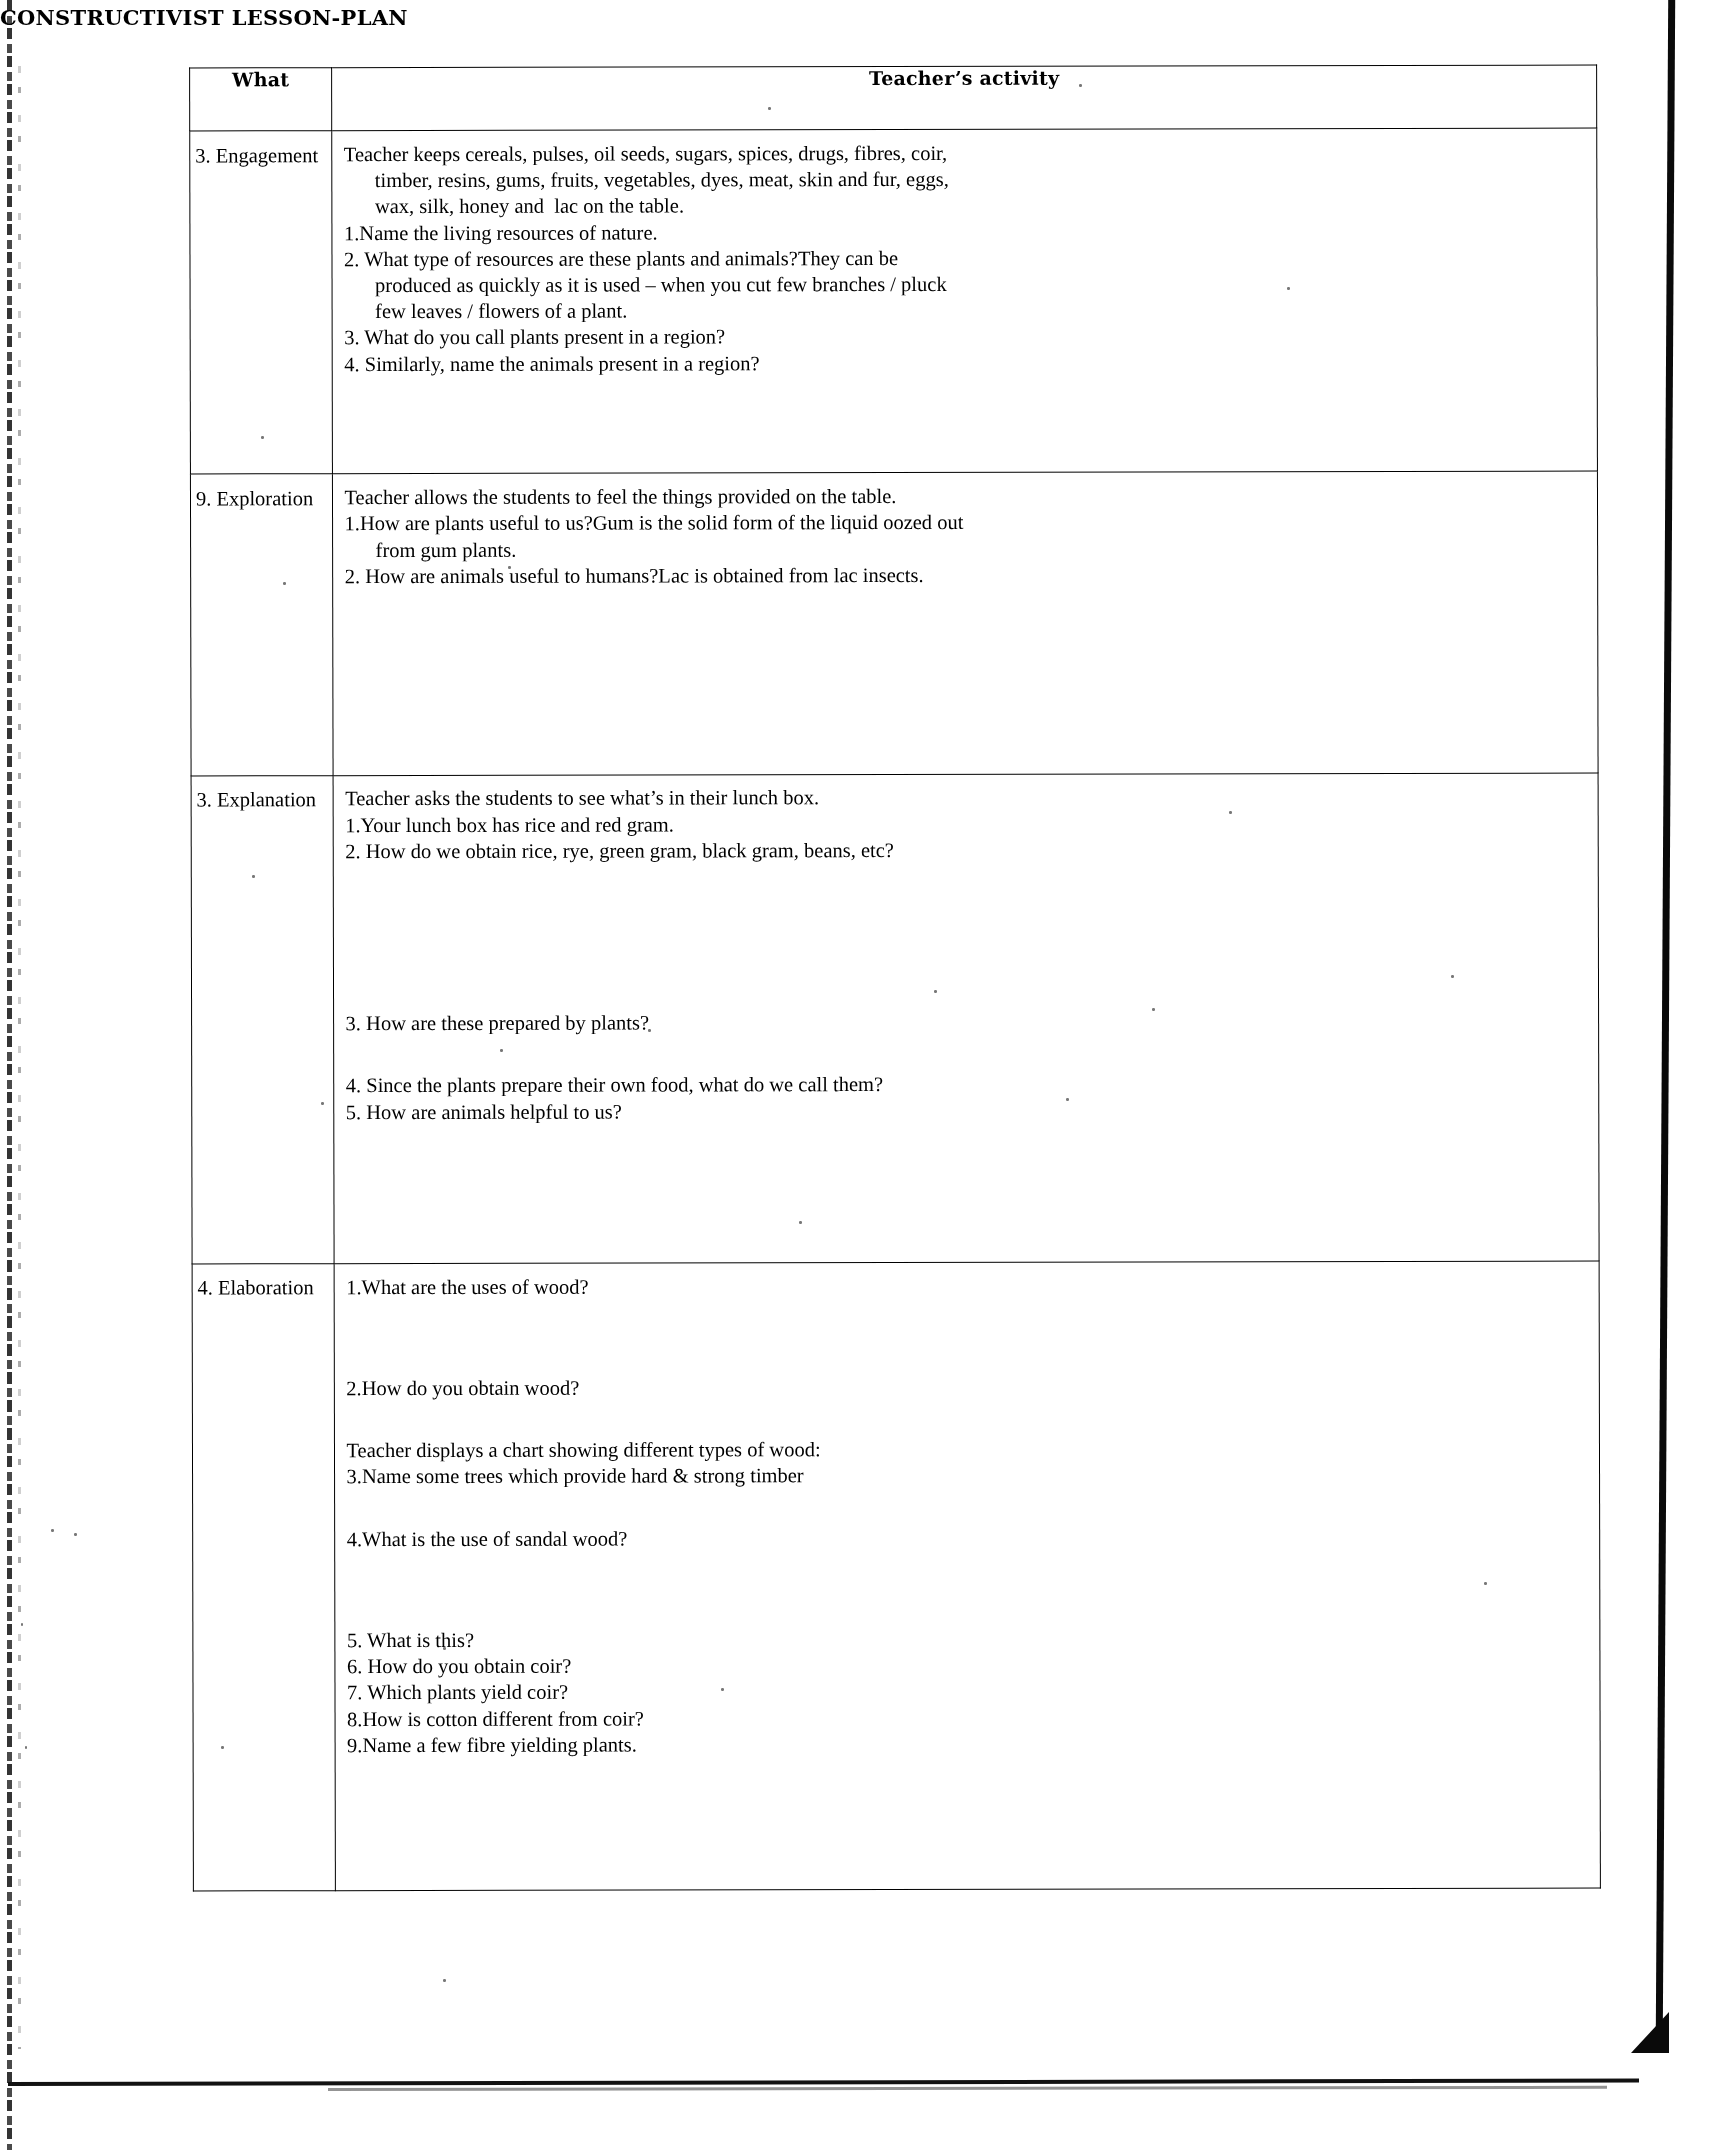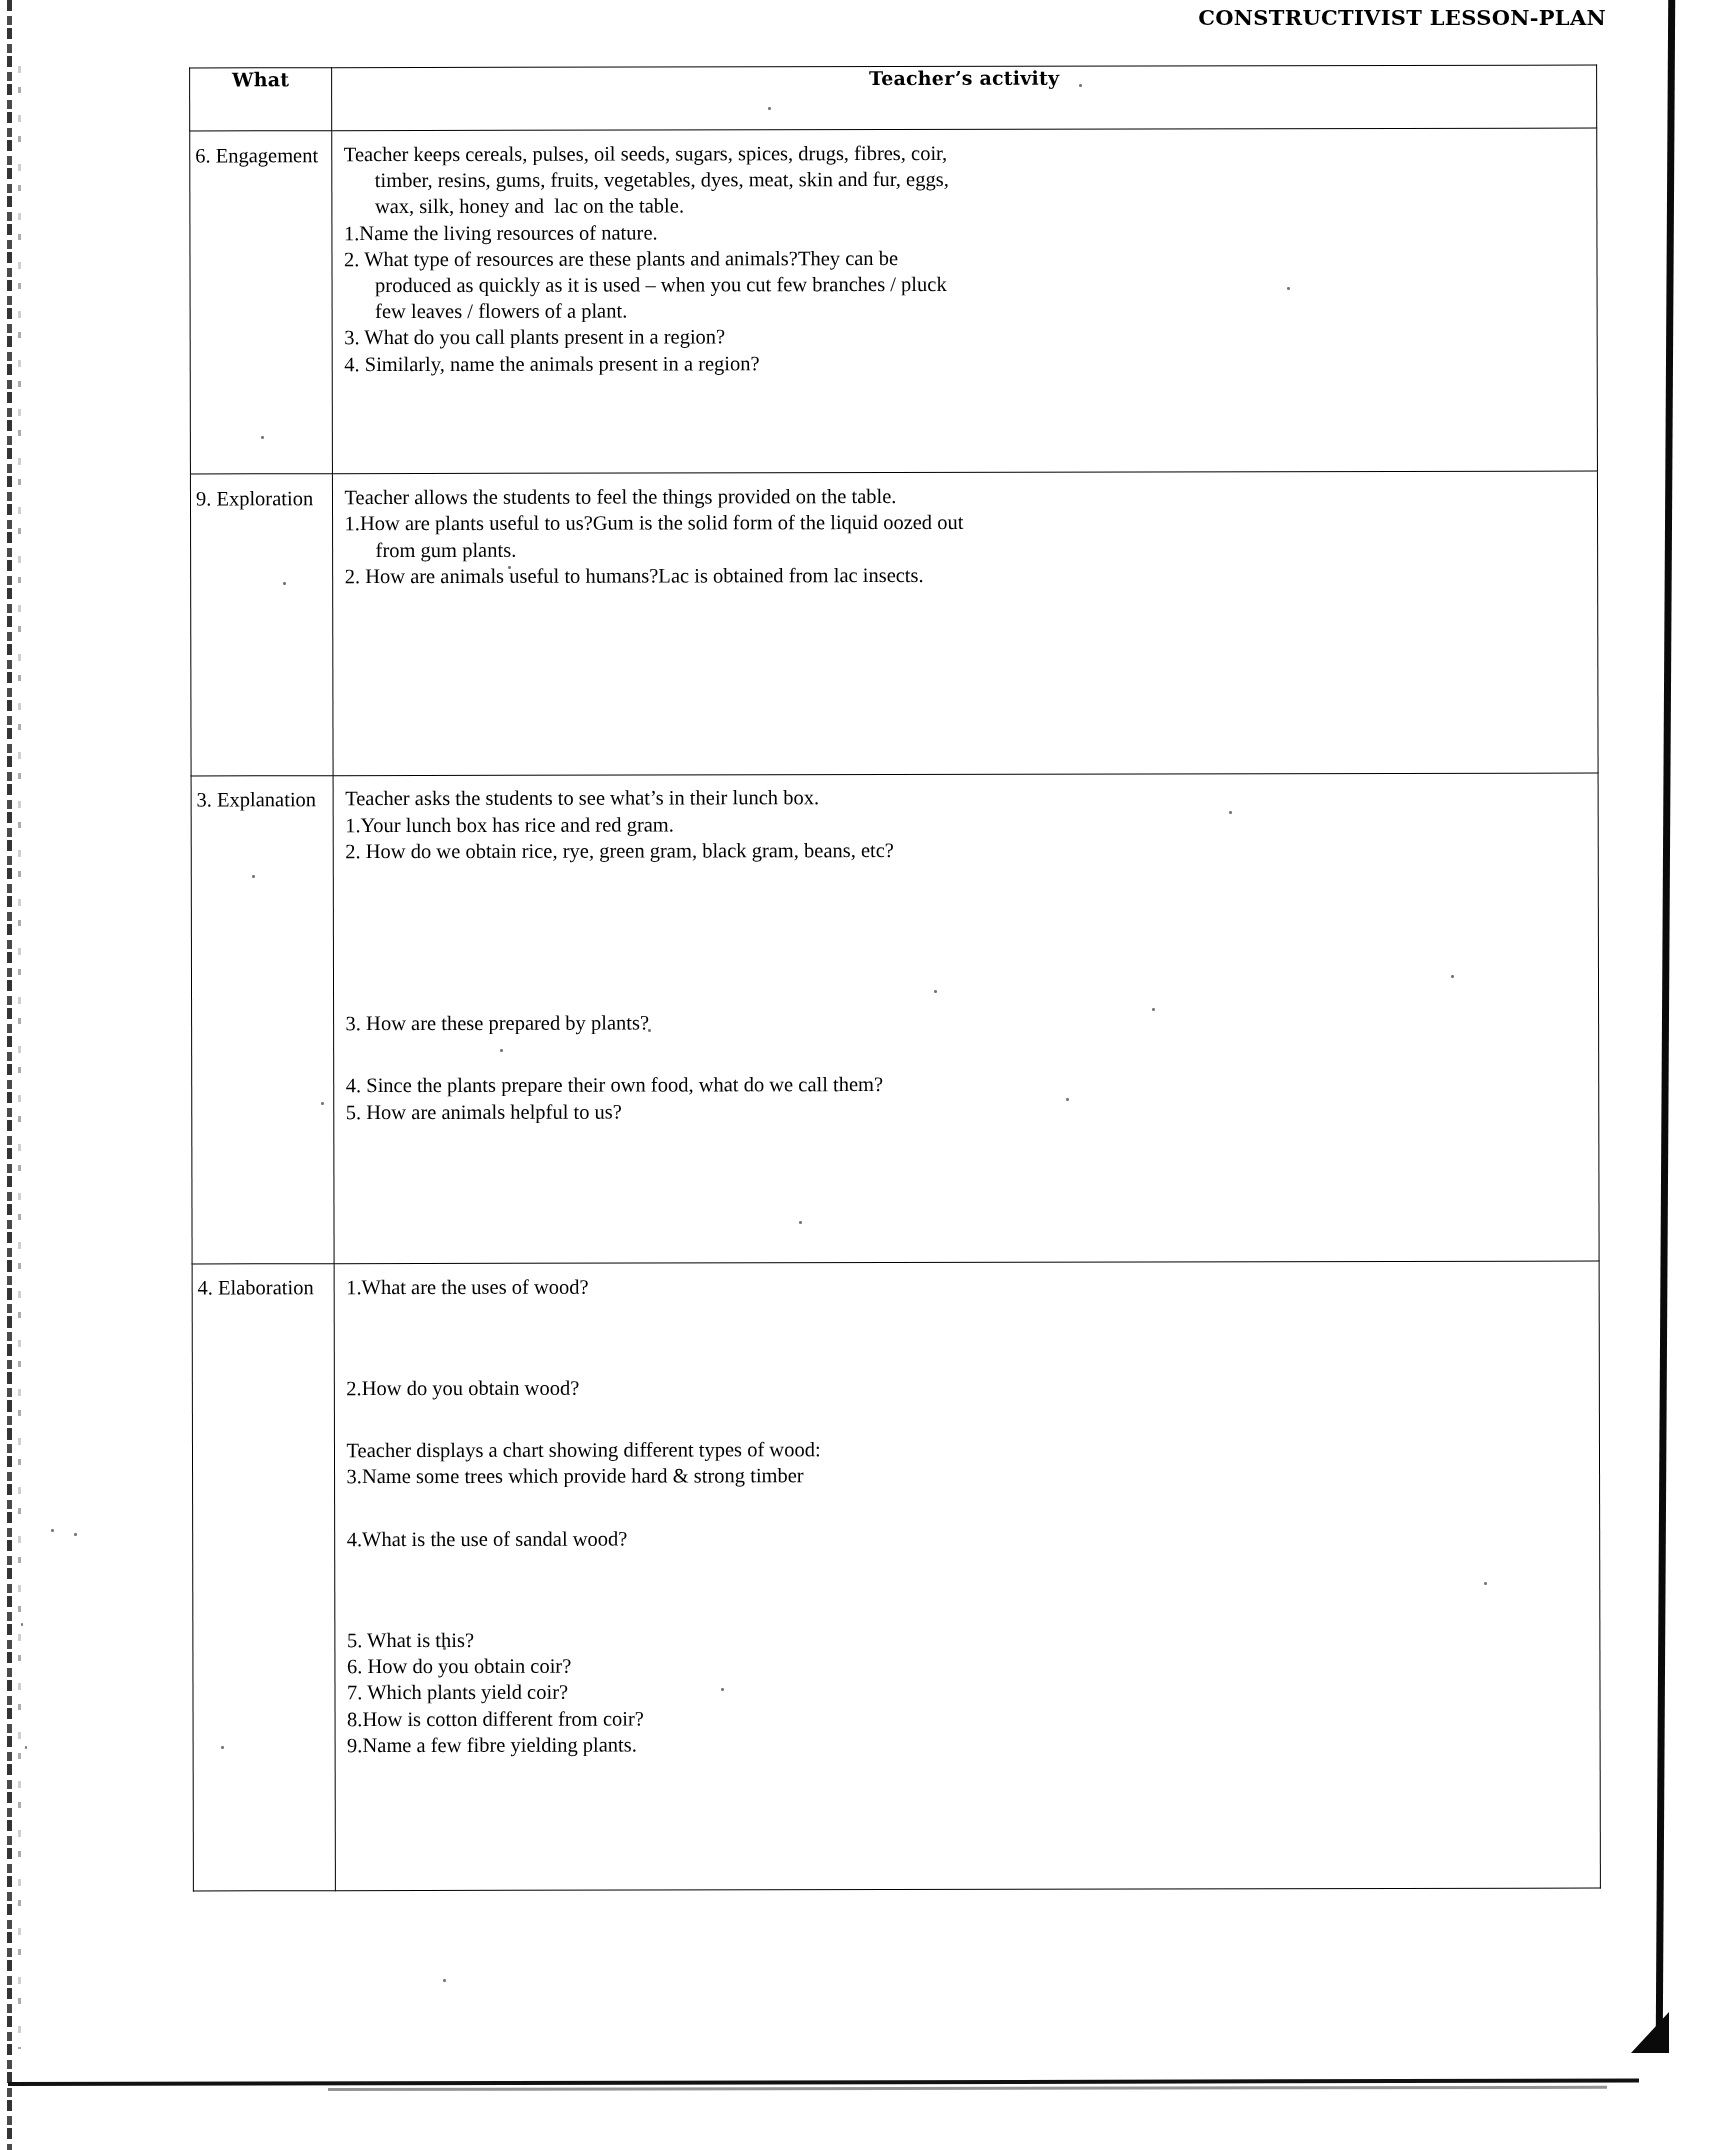--- a/index.html
+++ b/index.html
@@ -83,21 +83,21 @@
     height: 2.5px;
     border-radius: 50%;
     opacity: .75;
   }
 
   
   .doc-title {
     position: absolute;
     left: 0; top: 4.9px;
     width: 1606px;
-    text-align: right;
+    text-align: left;
     font-family: "DejaVu Serif", "Liberation Serif", serif;
     font-weight: 700;
     font-size: 21px;
     letter-spacing: 0.3px;
     white-space: nowrap;
   }
 
   
   .lesson-table {
     position: absolute;
@@ -203,21 +203,21 @@
     <col class="col-activity">
   </colgroup>
   <thead>
     <tr>
       <th>What</th>
       <th>Teacher’s activity</th>
     </tr>
   </thead>
   <tbody id="table-body">
       <tr class="row-engagement">
-        <td class="step-cell">6. Engagement</td>
+        <td class="step-cell">3. Engagement</td>
         <td class="activity-cell">
           <div class="ln lead">Teacher keeps cereals, pulses, oil seeds, sugars, spices, drugs, fibres, coir,</div>
           <div class="ln wrap">timber, resins, gums, fruits, vegetables, dyes, meat, skin and fur, eggs,</div>
           <div class="ln wrap">wax, silk, honey and  lac on the table.</div>
           <div class="ln item">1.Name the living resources of nature.</div>
           <div class="ln item">2. What type of resources are these plants and animals?They can be</div>
           <div class="ln wrap">produced as quickly as it is used – when you cut few branches / pluck</div>
           <div class="ln wrap">few leaves / flowers of a plant.</div>
           <div class="ln item">3. What do you call plants present in a region?</div>
           <div class="ln item">4. Similarly, name the animals present in a region?</div>

